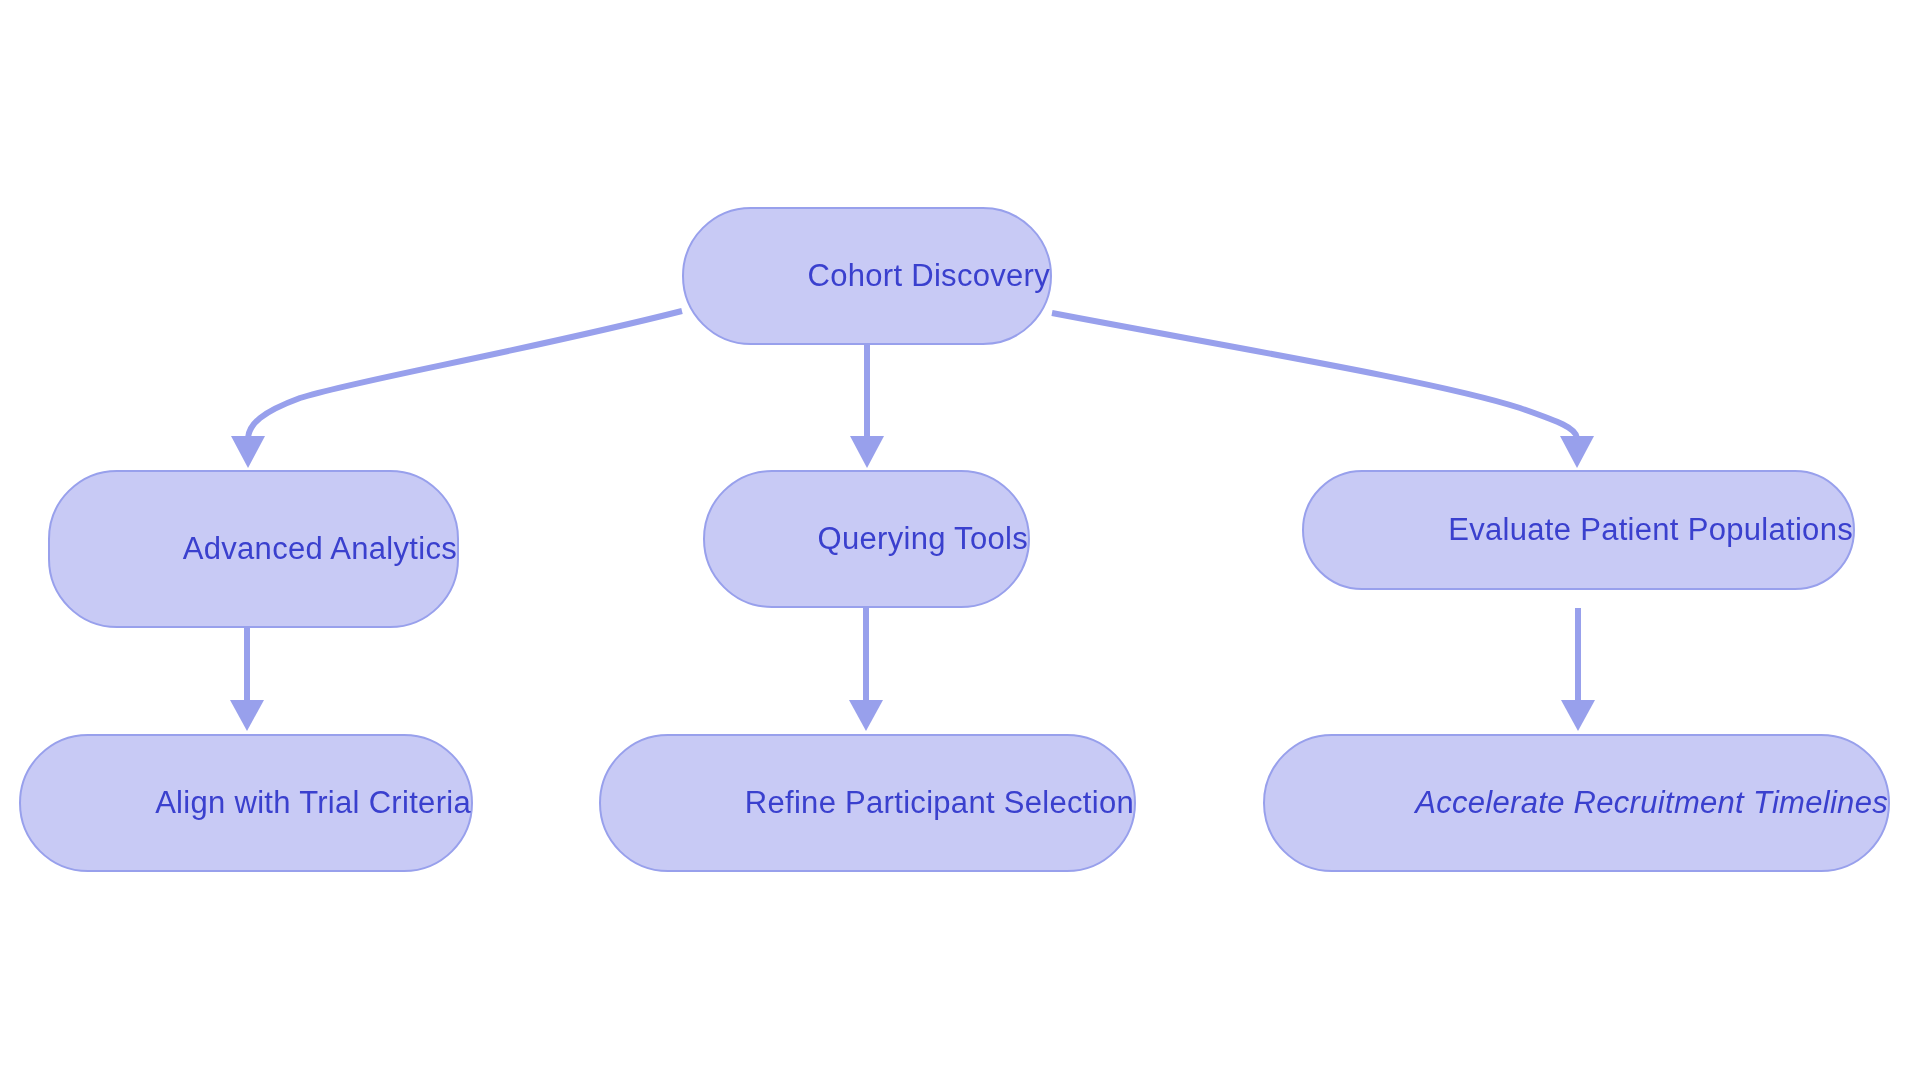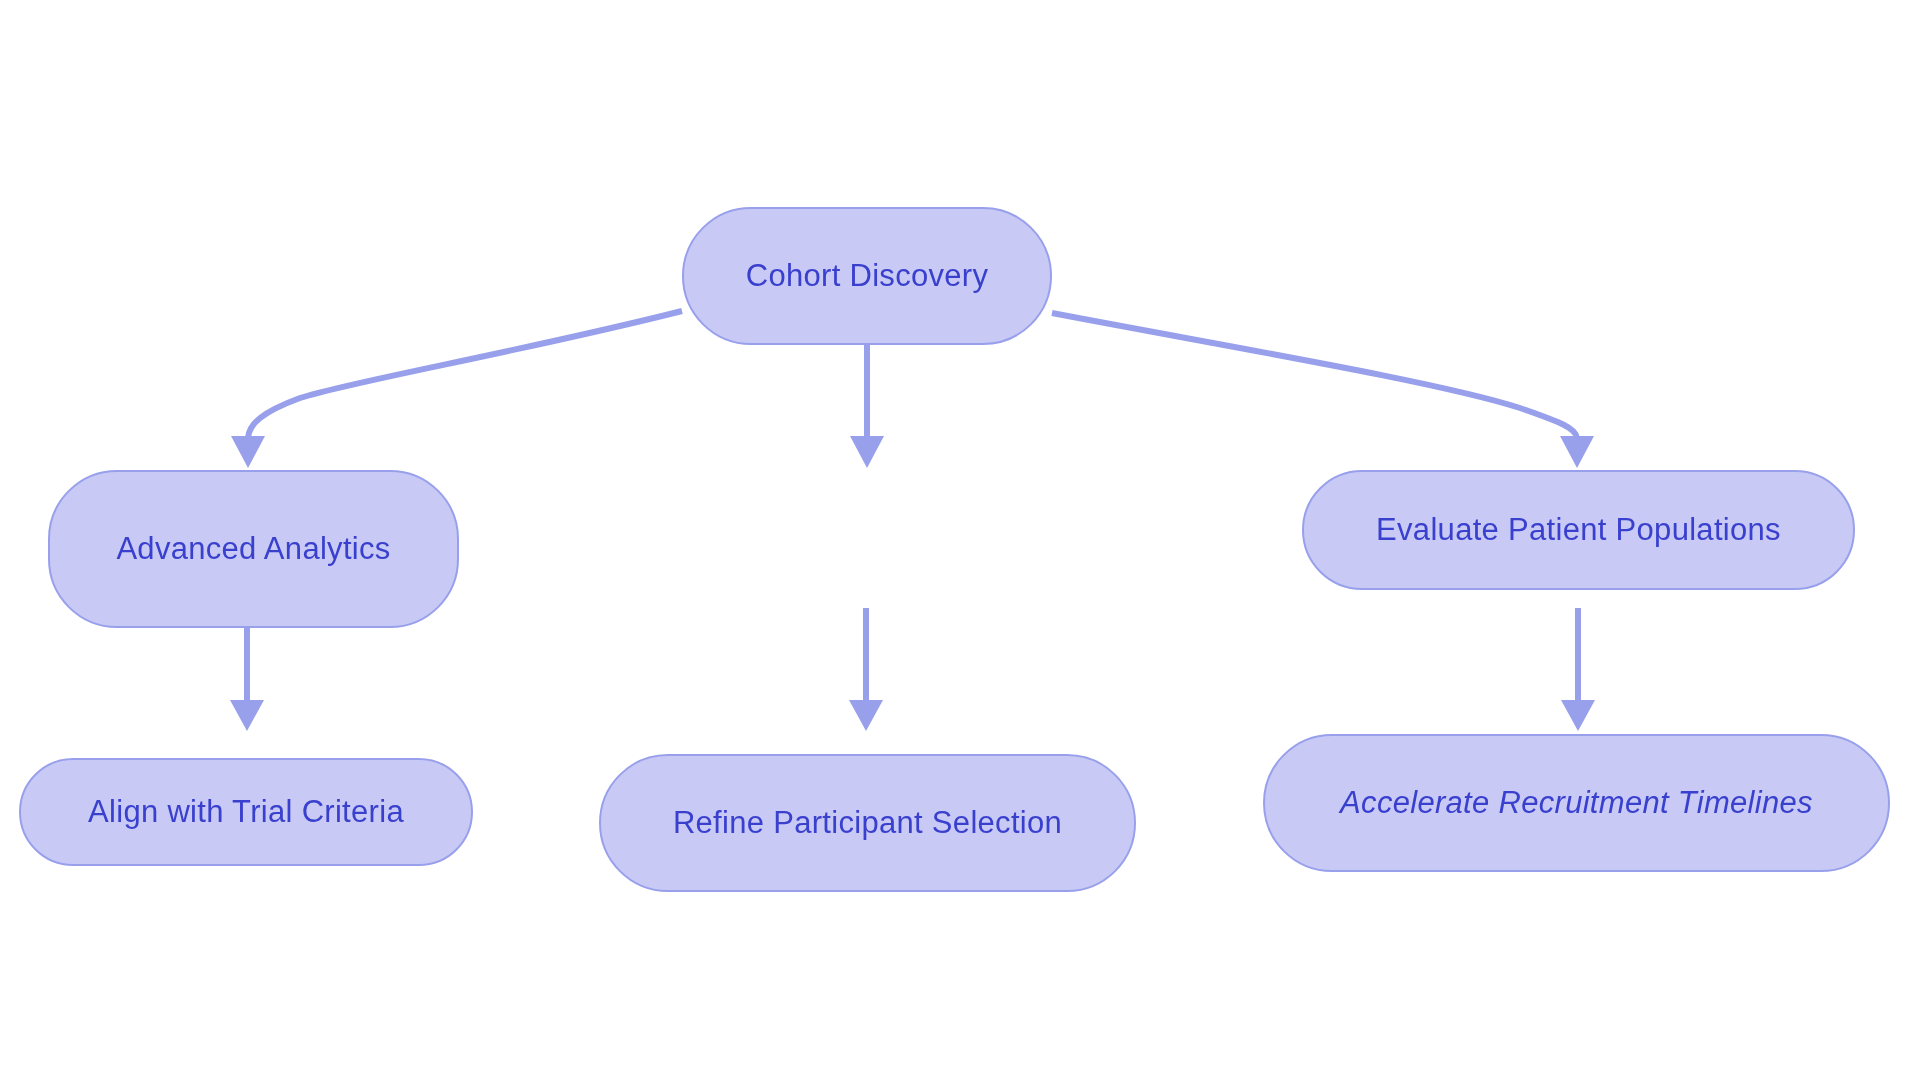--- a/index.html
+++ b/index.html
@@ -33,37 +33,37 @@
     stroke-width: 6;
   }
   .edges polygon {
     fill: var(--edge);
     stroke: none;
   }
   .node {
     position: absolute;
     display: flex;
     align-items: center;
-    justify-content: center;
+    justify-content: flex-end;
     background: var(--node-fill);
     border: 2.5px solid var(--node-border);
     border-radius: 69px;
     color: var(--text);
     font-size: 31px;
     letter-spacing: 0.3px;
     white-space: nowrap;
     text-align: center;
   }
   
   .n-cohort     { left: 682px;  top: 207px; width: 370px; height: 138px; }
   .n-advanced   { left: 48px;   top: 470px; width: 411px; height: 158px; }
   .n-querying   { left: 703px;  top: 470px; width: 327px; height: 138px; }
   .n-evaluate   { left: 1302px; top: 470px; width: 553px; height: 120px; }
-  .n-align      { left: 19px;   top: 734px; width: 454px; height: 108px; margin-top: 24px; }
-  .n-refine     { left: 599px;  top: 734px; width: 537px; height: 138px; margin-top: 20px; }
+  .n-align      { left: 19px;   top: 734px; width: 454px; height: 138px; }
+  .n-refine     { left: 599px;  top: 734px; width: 537px; height: 138px; }
   .n-accelerate { left: 1263px; top: 734px; width: 627px; height: 138px; font-style: italic; }
 </style>
 </head>
 <body>
 
 <div class="canvas">
 
   <svg class="edges" viewBox="0 0 1920 1083" aria-hidden="true">
 
     <g>
@@ -98,20 +98,23 @@
   </svg>
 
   <div class="node n-cohort">
     <span>Cohort Discovery</span>
   </div>
 
   <div class="node n-advanced">
     <span>Advanced Analytics</span>
   </div>
 
+  <div class="node n-querying">
+    <span>Querying Tools</span>
+  </div>
 
   <div class="node n-evaluate">
     <span>Evaluate Patient Populations</span>
   </div>
 
   <div class="node n-align">
     <span>Align with Trial Criteria</span>
   </div>
 
   <div class="node n-refine">

